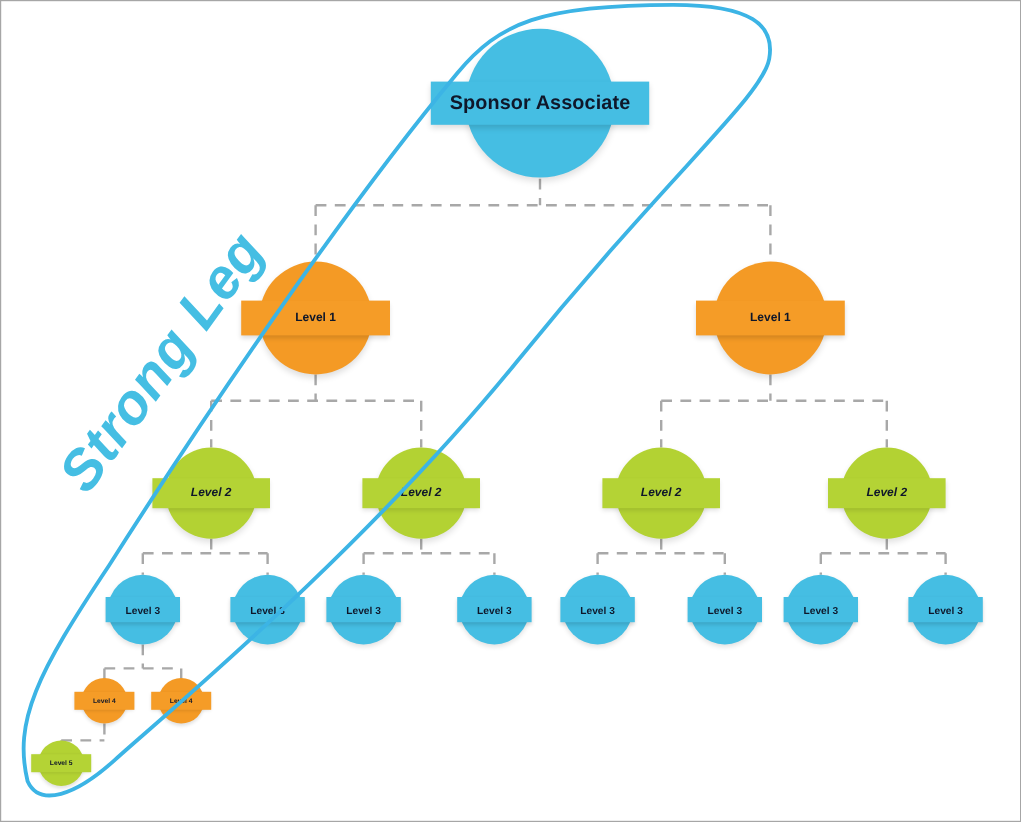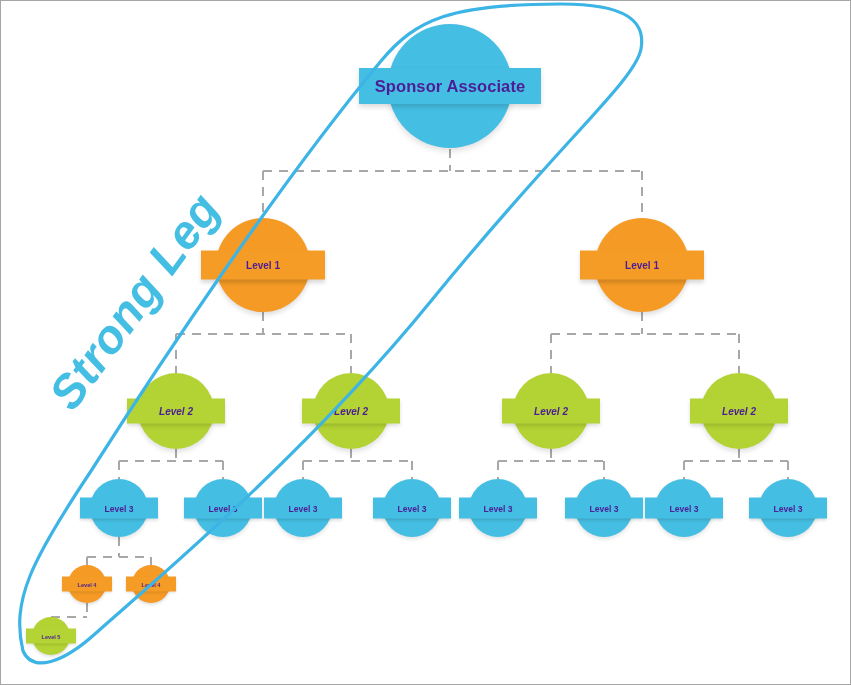--- a/index.html
+++ b/index.html
@@ -52,21 +52,21 @@
     border-radius: 50%;
   }
   .node .banner {
     position: absolute;
     left: 50%;
     top: 50%;
     transform: translate(-50%, -50%);
     display: flex;
     align-items: center;
     justify-content: center;
-    color: #4c1d95;
+    color: #0f172a;
     font-weight: bold;
     white-space: nowrap;
     box-sizing: border-box;
   }
 
   
   .node.sponsor .disc {
     width: 124px; height: 124px;
     background: #45bee3;
     box-shadow: 0 3px 6px rgba(0,0,0,0.13);
@@ -106,21 +106,21 @@
     font-style: italic;
   }
 
   
   .node.lvl3 .disc {
     width: 58px; height: 58px;
     background: #45bee3;
     box-shadow: 0 2px 4px rgba(0,0,0,0.12);
   }
   .node.lvl3 .banner {
-    width: 78px; height: 21px;
+    width: 62px; height: 21px;
     background: #45bee3;
     font-size: 8.5px;
     box-shadow: 0 2px 3px rgba(0,0,0,0.13);
   }
 
   
   .node.lvl4 .disc {
     width: 38px; height: 38px;
     background: #f49a25;
     box-shadow: 0 2px 3px rgba(0,0,0,0.12);

